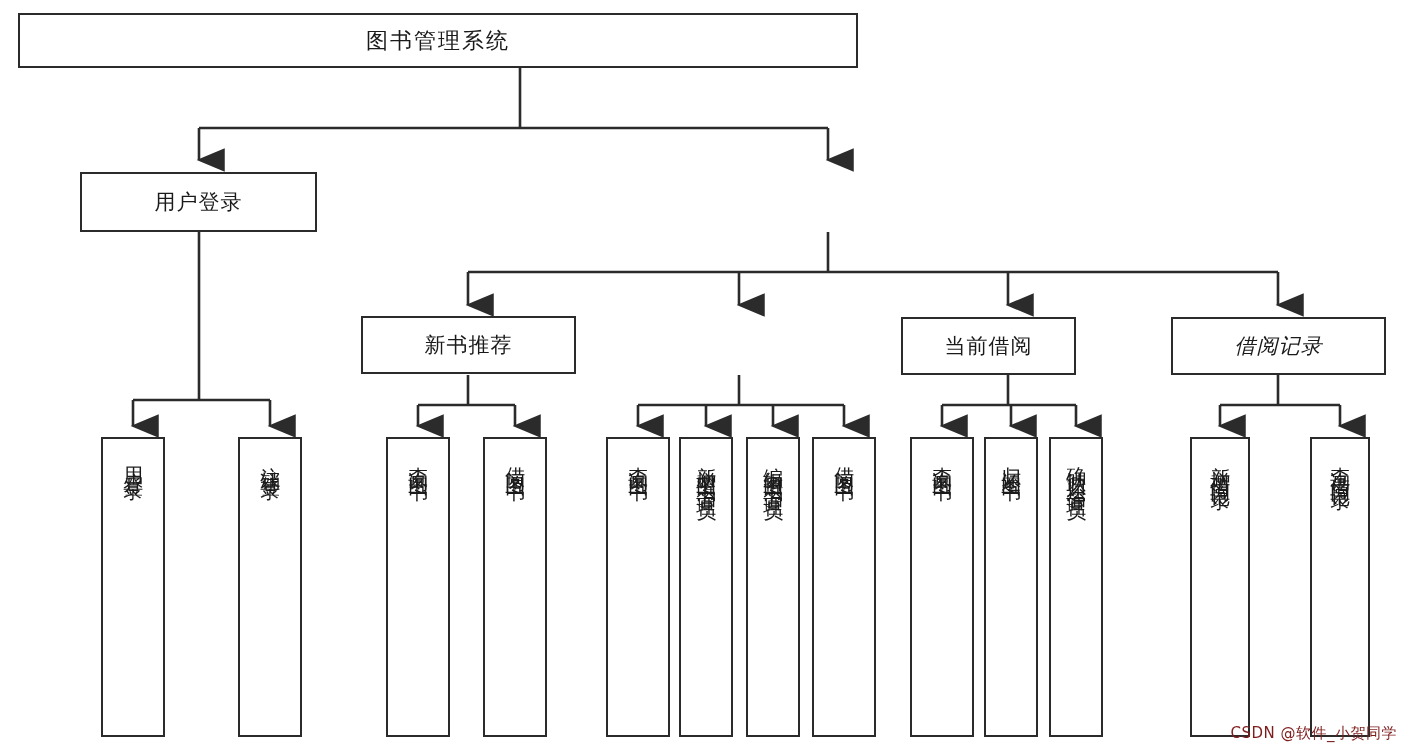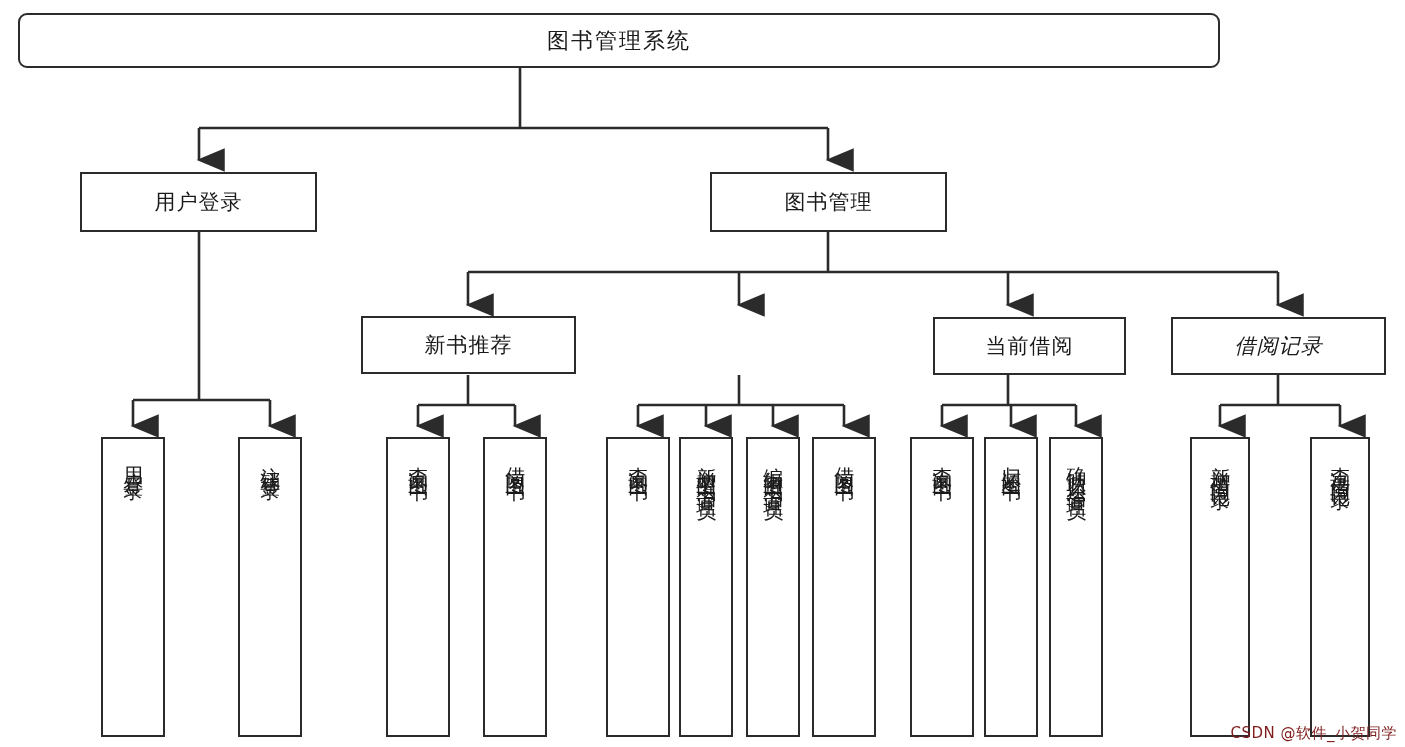--- a/index.html
+++ b/index.html
@@ -114,35 +114,32 @@
       <path d="M1011,405 L1011,426" marker-end="url(#arrow)"></path>
       <path d="M1076,405 L1076,426" marker-end="url(#arrow)"></path>
 
       <path d="M1278,375 L1278,405"></path>
       <path d="M1220,405 L1340,405"></path>
       <path d="M1220,405 L1220,426" marker-end="url(#arrow)"></path>
       <path d="M1340,405 L1340,426" marker-end="url(#arrow)"></path>
     </g>
   </svg>
 
-  <div class="node h root" style="left:18px;top:13px;width:1202px;height:55px;border-radius:9px;">
+  <div class="node h root" style="left:18px;top:13px;width:840px;height:55px;">
     <span class="label">图书管理系统</span>
   </div>
 
   <div class="node h" style="left:80px;top:172px;width:237px;height:60px;">
     <span class="label">用户登录</span>
   </div>
-  <div class="node h" style="left:710px;top:172px;width:237px;height:60px;">
-    <span class="label">图书管理</span>
-  </div>
 
   <div class="node h" style="left:361px;top:316px;width:215px;height:58px;">
     <span class="label">新书推荐</span>
   </div>
-  <div class="node h" style="left:901px;top:317px;width:193px;height:58px;margin-left:32px;">
+  <div class="node h" style="left:901px;top:317px;width:175px;height:58px;">
     <span class="label">当前借阅</span>
   </div>
   <div class="node h" style="left:1171px;top:317px;width:215px;height:58px;font-style:italic;">
     <span class="label">借阅记录</span>
   </div>
 
   <div class="node leaf" style="left:101px;top:437px;width:64px;height:300px;">
     <span class="label">用户登录</span>
   </div>
   <div class="node leaf" style="left:238px;top:437px;width:64px;height:300px;">

